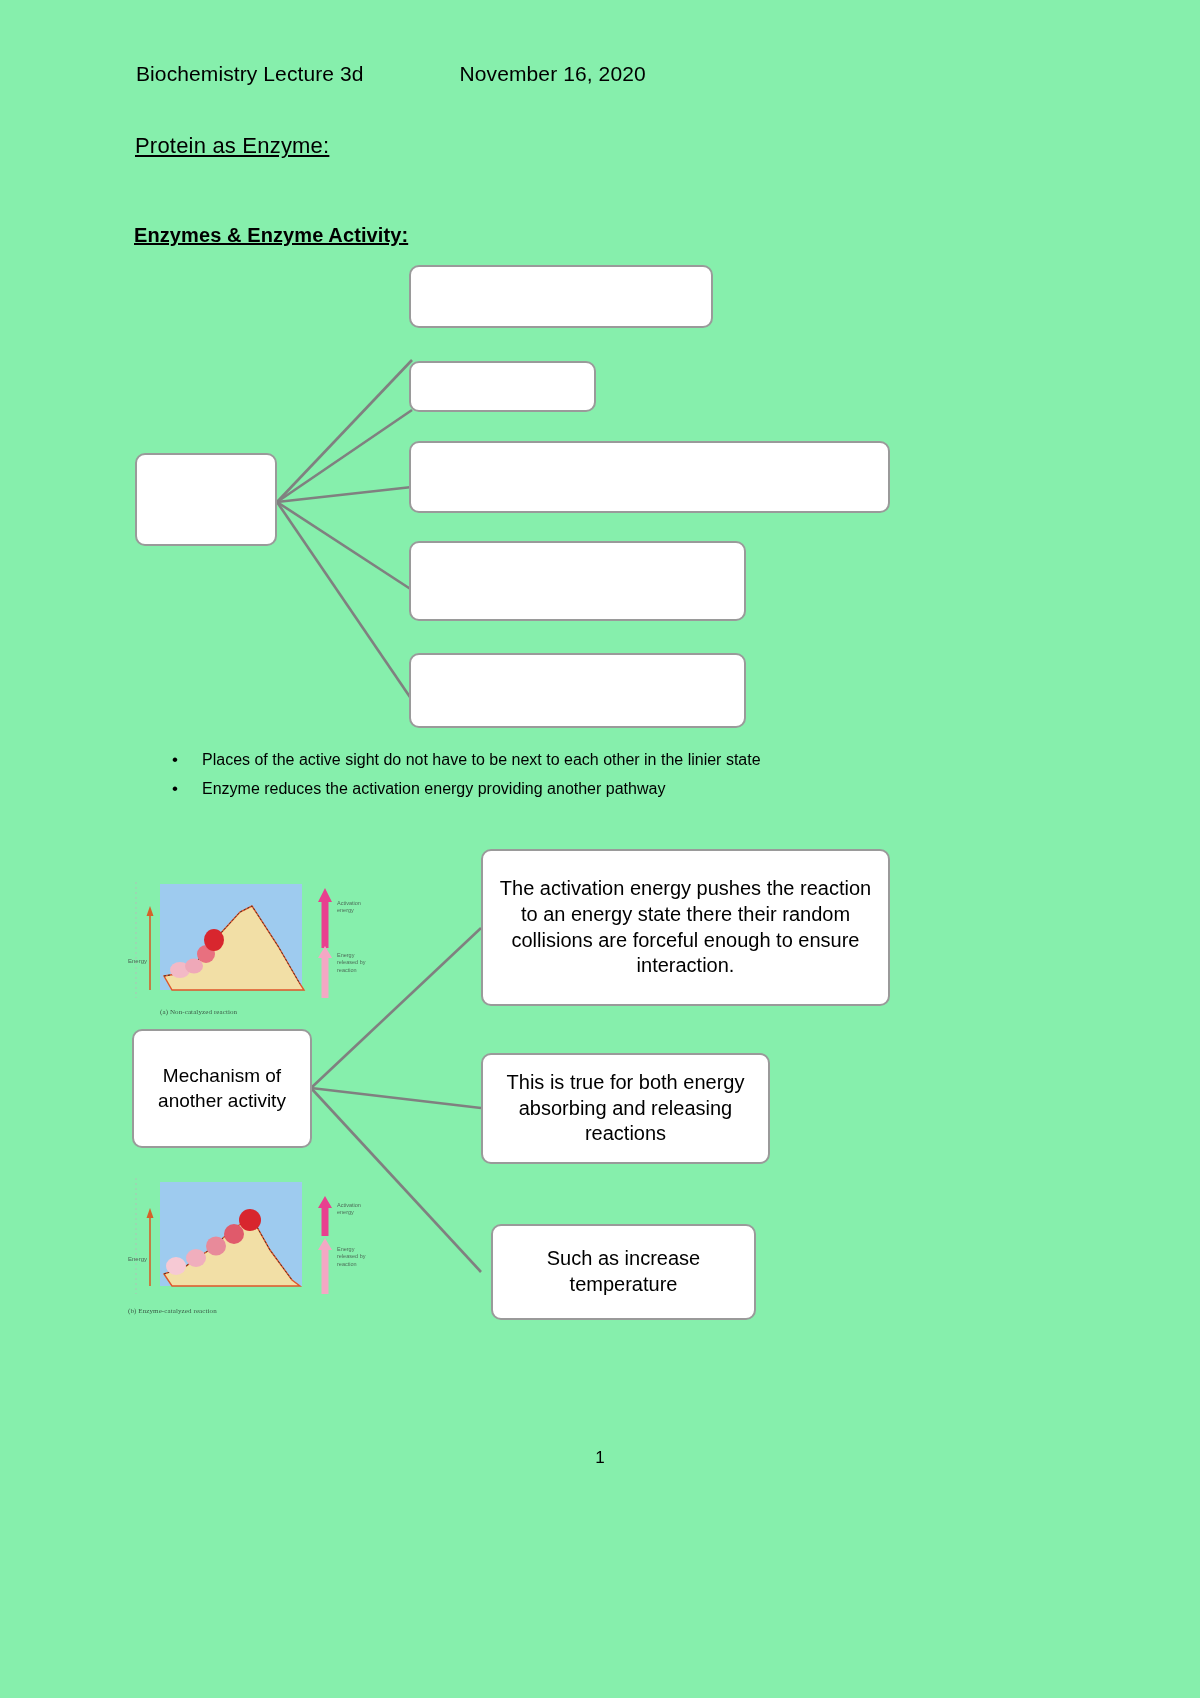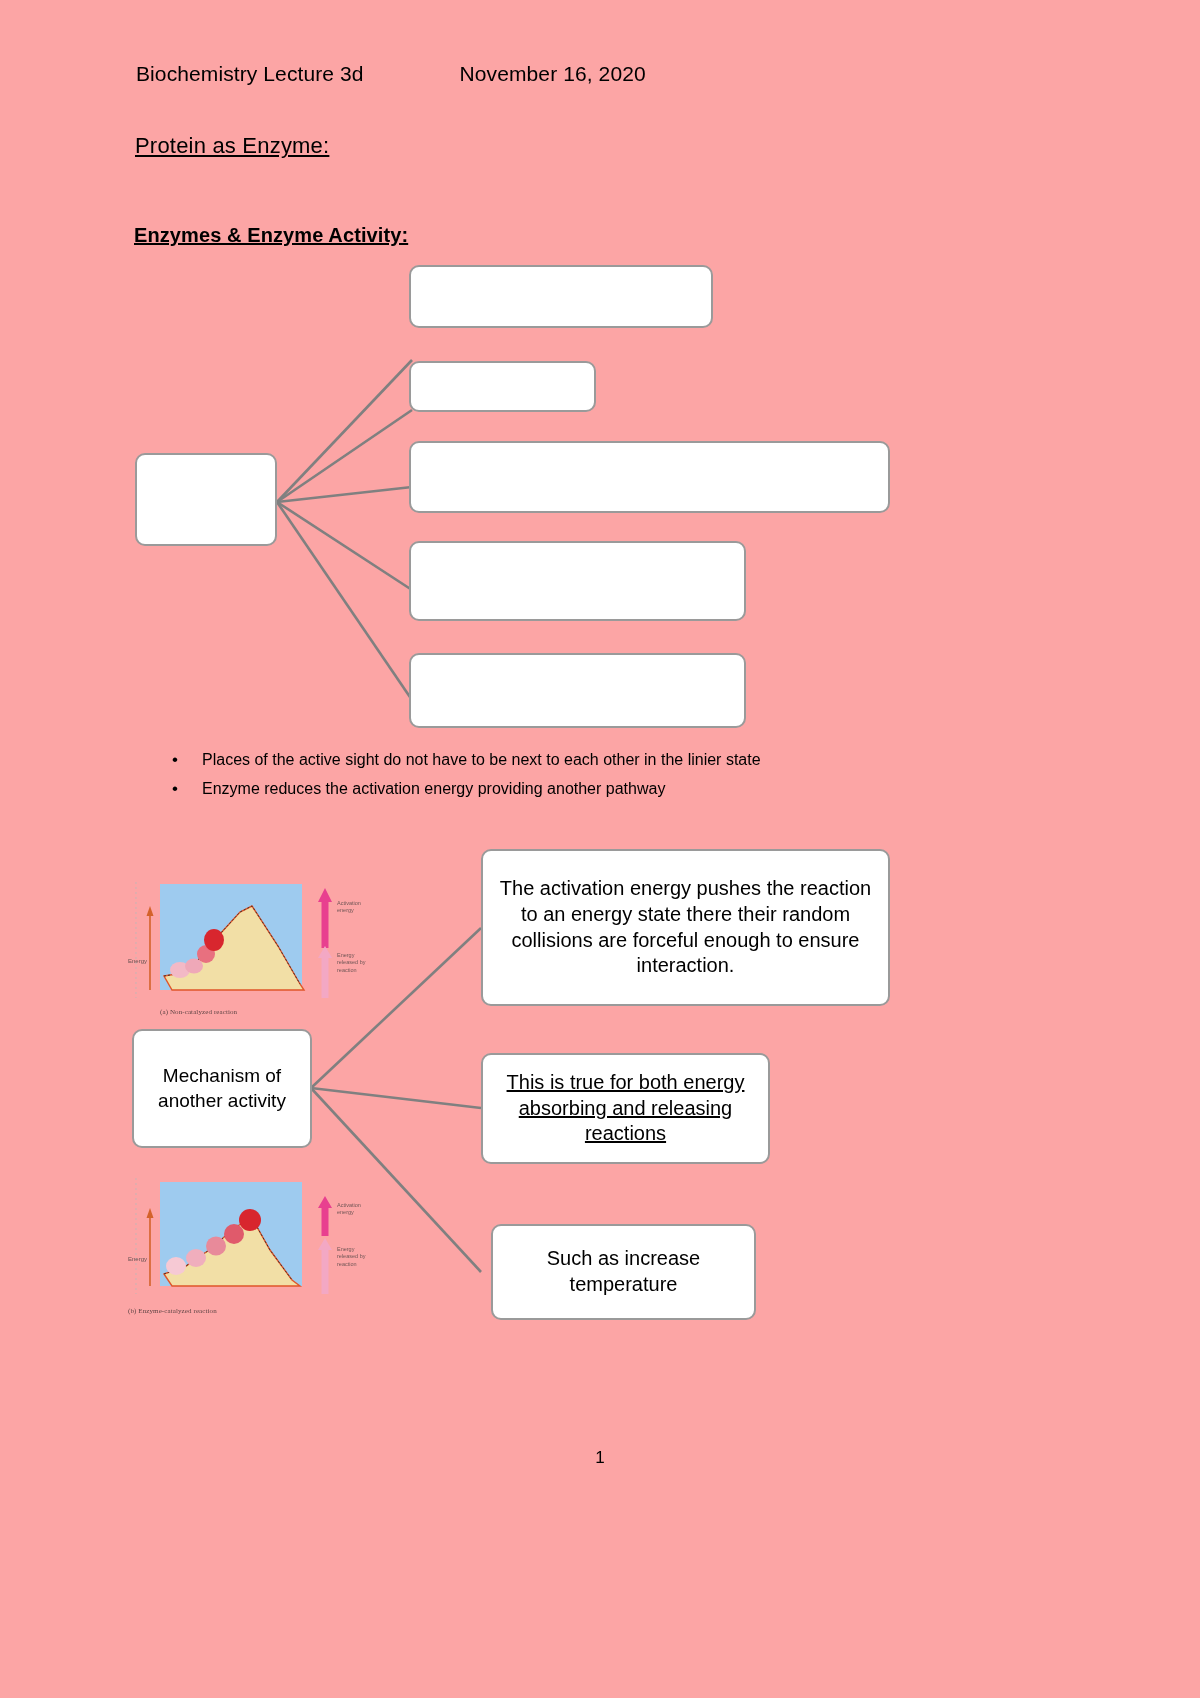--- a/index.html
+++ b/index.html
@@ -8,21 +8,21 @@
     background: #ffffff;
   }
   body {
     font-family: "Liberation Sans", sans-serif;
     color: #000000;
   }
   #page {
     position: relative;
     width: 1200px;
     height: 1698px;
-    background: #fca5a5;
+    background: #86efac;
     overflow: hidden;
   }
   .abs { position: absolute; }
 
   
   #doc-header {
     left: 136px;
     top: 62px;
     font-size: 21px;
     letter-spacing: 0.1px;
@@ -249,21 +249,21 @@
   </svg>
 
   <div class="mm-box abs boxtext-md" style="left:132px; top:1029px; width:180px; height:119px;">
     <span class="mm-text">Mechanism of another activity</span>
   </div>
 
   <div class="mm-box abs boxtext-lg" style="left:481px; top:849px; width:409px; height:157px;">
     <span class="mm-text">The activation energy pushes the reaction to an energy state there their random collisions are forceful enough to ensure interaction.</span>
   </div>
 
-  <div class="mm-box abs boxtext-lg" style="left:481px; top:1053px; width:289px; height:111px;text-decoration:underline;">
+  <div class="mm-box abs boxtext-lg" style="left:481px; top:1053px; width:289px; height:111px;">
     <span class="mm-text">This is true for both energy absorbing and releasing reactions</span>
   </div>
 
   <div class="mm-box abs boxtext-lg" style="left:491px; top:1224px; width:265px; height:96px;">
     <span class="mm-text">Such as increase temperature</span>
   </div>
 
   <div id="page-number" class="abs">1</div>
 
 </div>

